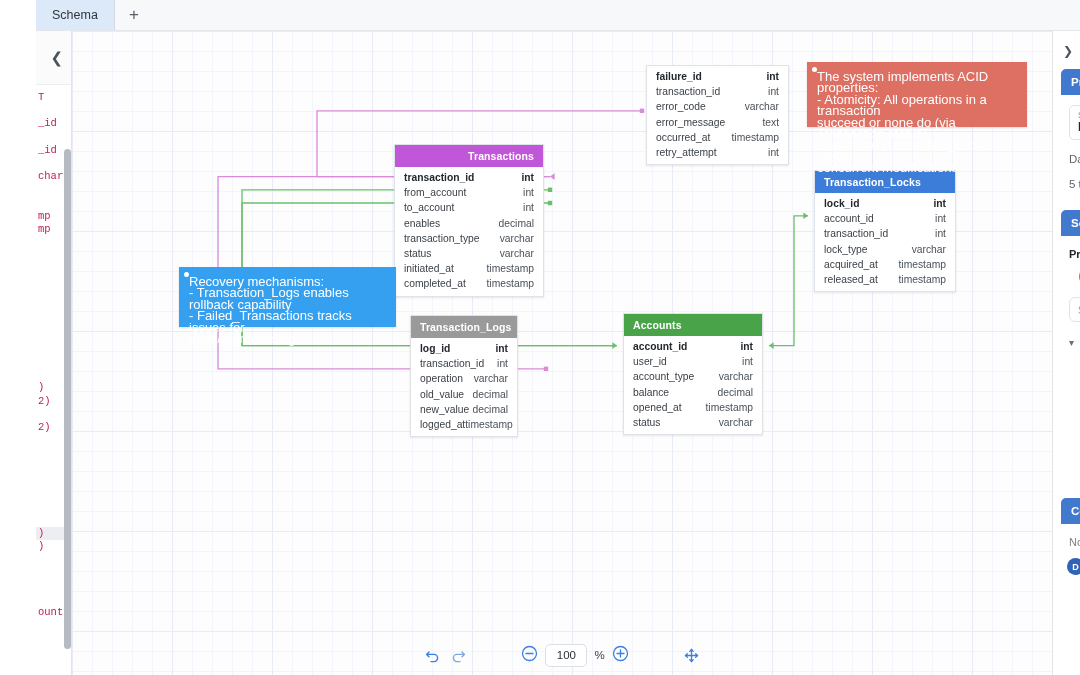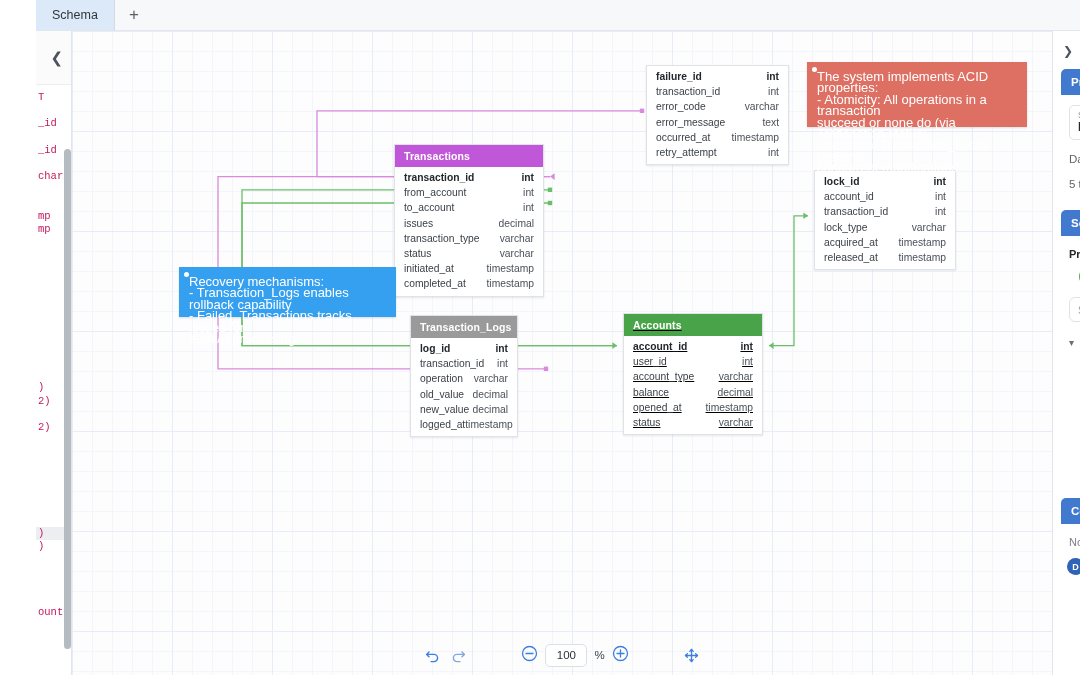--- a/index.html
+++ b/index.html
@@ -228,37 +228,37 @@
         <polyline points="478,158.79999999999998 170,158.79999999999998 170,314.6 545,314.6" fill="none" stroke="#6bbf6b" stroke-width="1.3"></polyline>
         <path d="M545,314.6 l-4.6,-3.312 l0,6.624 z" fill="#6bbf6b"></path>
         <rect x="475.8" y="169.8" width="4.4" height="4.4" fill="#6bbf6b"></rect>
         <polyline points="478,172 170,172 170,314.6 545,314.6" fill="none" stroke="#6bbf6b" stroke-width="1.3"></polyline>
         <path d="M736,184.79999999999998 l-4.6,-3.312 l0,6.624 z" fill="#6bbf6b"></path>
         <polyline points="736,184.79999999999998 722,184.79999999999998 722,314.6 697,314.6" fill="none" stroke="#6bbf6b" stroke-width="1.3"></polyline>
         <path d="M697,314.6 l4.6,-3.312 l0,6.624 z" fill="#6bbf6b"></path>
       </svg>
 
     <div id="tables-layer">
-        <div class="tbl" style="left: 322px; top: 113px; width: 150px;">
+        <div class="tbl" style="left: 322px; top: 113px; width: 150px; text-align: right;">
           <div class="tbl-hd" style="background: rgb(192, 86, 216);">Transactions</div>
           <div class="tbl-body">
             <div class="row pk">
               <span class="fname">transaction_id</span>
               <span class="ftype">int</span>
             </div>
             <div class="row">
               <span class="fname">from_account</span>
               <span class="ftype">int</span>
             </div>
             <div class="row">
               <span class="fname">to_account</span>
               <span class="ftype">int</span>
             </div>
             <div class="row">
-              <span class="fname">issues</span>
+              <span class="fname">enables</span>
               <span class="ftype">decimal</span>
             </div>
             <div class="row">
               <span class="fname">transaction_type</span>
               <span class="ftype">varchar</span>
             </div>
             <div class="row">
               <span class="fname">status</span>
               <span class="ftype">varchar</span>
             </div>
@@ -294,20 +294,21 @@
               <span class="fname">occurred_at</span>
               <span class="ftype">timestamp</span>
             </div>
             <div class="row">
               <span class="fname">retry_attempt</span>
               <span class="ftype">int</span>
             </div>
           </div>
         </div>
         <div class="tbl" style="left: 742px; top: 139px; width: 142px;">
+          <div class="tbl-hd" style="background: rgb(59, 125, 216);">Transaction_Locks</div>
           <div class="tbl-body">
             <div class="row pk">
               <span class="fname">lock_id</span>
               <span class="ftype">int</span>
             </div>
             <div class="row">
               <span class="fname">account_id</span>
               <span class="ftype">int</span>
             </div>
             <div class="row">
@@ -350,21 +351,21 @@
             <div class="row">
               <span class="fname">new_value</span>
               <span class="ftype">decimal</span>
             </div>
             <div class="row">
               <span class="fname">logged_at</span>
               <span class="ftype">timestamp</span>
             </div>
           </div>
         </div>
-        <div class="tbl" style="left: 551px; top: 282px; width: 140px; text-decoration: underline;">
+        <div class="tbl" style="left: 551px; top: 282px; width: 140px;">
           <div class="tbl-hd" style="background: rgb(73, 163, 73);">Accounts</div>
           <div class="tbl-body">
             <div class="row pk">
               <span class="fname">account_id</span>
               <span class="ftype">int</span>
             </div>
             <div class="row">
               <span class="fname">user_id</span>
               <span class="ftype">int</span>
             </div>
@@ -386,21 +387,21 @@
             </div>
           </div>
         </div>
       </div>
     <div id="notes-layer">
         <div class="note" style="left: 735px; top: 31px; width: 220px; height: 65px; background: rgb(221, 111, 99);"><span class="dot"></span><span>The system implements ACID properties:
    - Atomicity: All operations in a transaction
 succeed or none do (via Transaction.status)
    - Isolation: Transaction_Locks prevents
 concurrent modifications</span></div>
-        <div class="note" style="left: 107px; top: 236px; width: 217px; height: 50px; background: rgb(53, 160, 239);"><span class="dot"></span><span>Recovery mechanisms:
+        <div class="note" style="left: 107px; top: 236px; width: 217px; height: 60px; background: rgb(53, 160, 239);"><span class="dot"></span><span>Recovery mechanisms:
    - Transaction_Logs enables rollback capability
    - Failed_Transactions tracks issues for
 audit/reprocessing</span></div>
       </div>
   </div>
 
   <div class="bottombar">
     <div class="bb-grp">
       <div class="bb-btn">
         <svg width="15" height="15" viewBox="0 0 15 15" fill="none" stroke="#3c7fe0" stroke-width="1.4">

